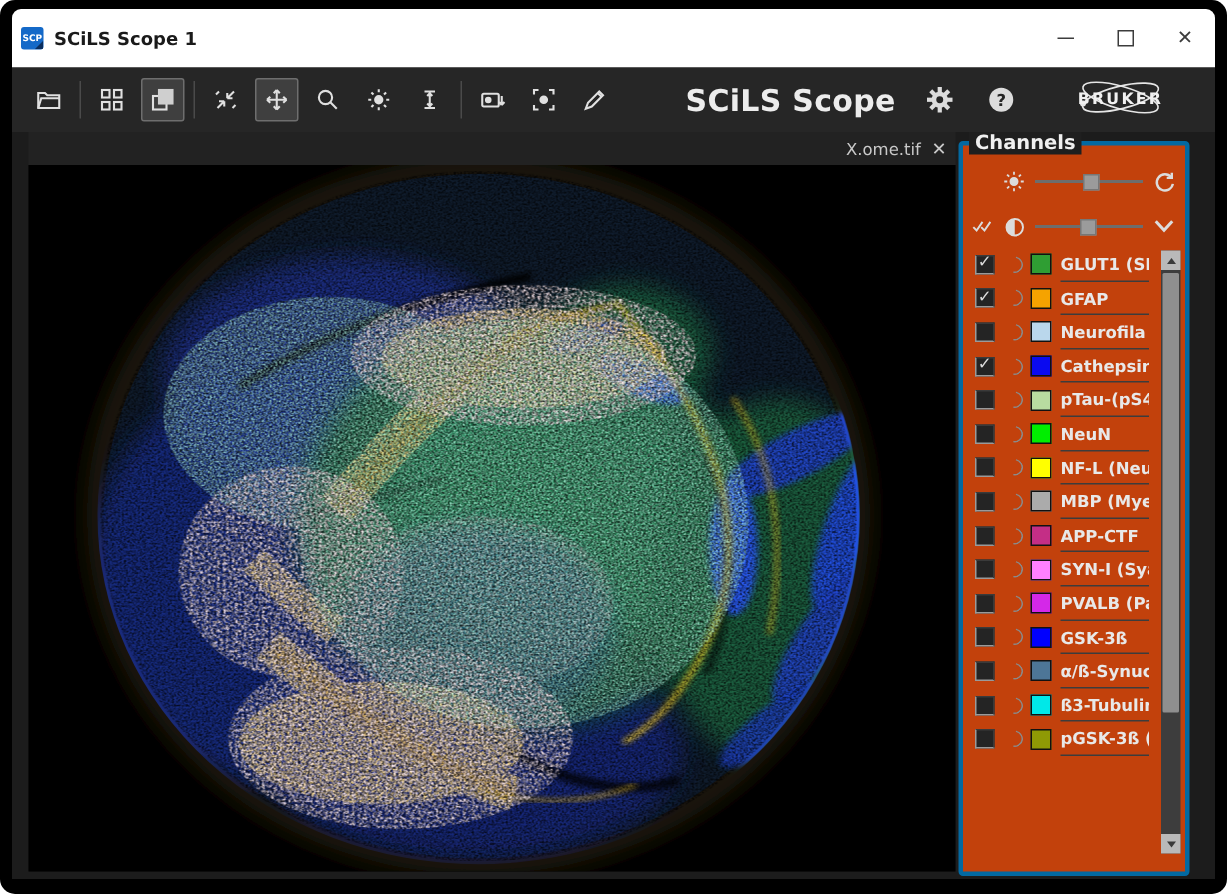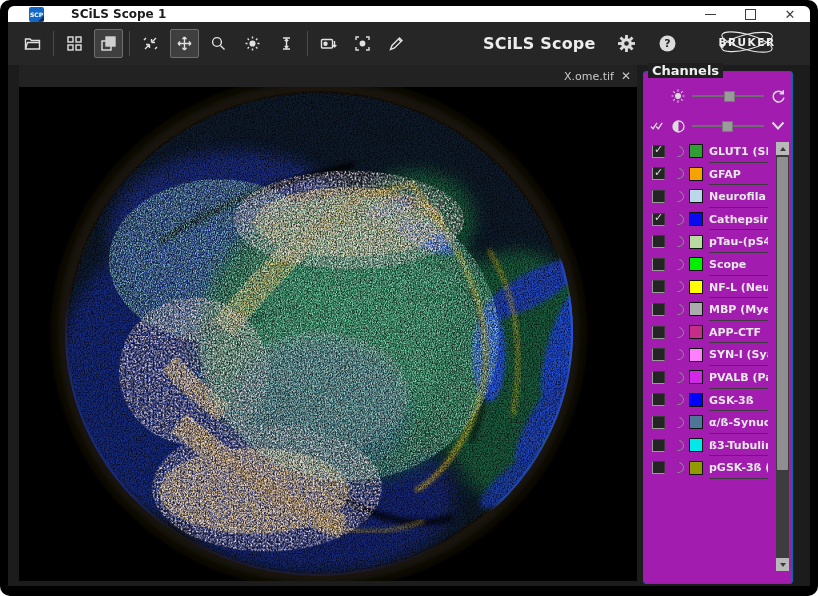--- a/index.html
+++ b/index.html
@@ -1,51 +1,51 @@
 <!DOCTYPE html>
 <html><head>
 <meta charset="utf-8">
 <style>
   html,body{margin:0;padding:0;background:#ffffff;width:818px;height:596px;font-family:"DejaVu Sans",sans-serif;-webkit-font-smoothing:antialiased;}
   .frame{position:absolute;left:0;top:0;width:818px;height:596px;background:#000;border-radius:10px;overflow:hidden;}
   .window{position:absolute;left:8px;top:6px;right:8px;bottom:10px;display:flex;flex-direction:column;border-radius:6px 6px 0 0;overflow:hidden;background:#1c1c1c;}
 
   
-  .titlebar{height:16px;background:#ffffff;display:flex;align-items:center;padding-left:21px;flex:0 0 auto;gap:20px;}
+  .titlebar{height:39px;background:#ffffff;display:flex;align-items:center;padding-left:6px;flex:0 0 auto;}
   .appbadge{width:15px;height:15px;background:#1469c8;border-radius:2px;position:relative;display:flex;align-items:center;justify-content:center;overflow:hidden;}
   .appbadge span{color:#fff;font-size:6px;font-weight:bold;letter-spacing:0;}
   .appbadge i{position:absolute;right:0;bottom:0;width:6px;height:6px;background:#0b2e5e;clip-path:polygon(100% 0,100% 100%,0 100%);}
   .title-text{margin-left:7px;font-size:12px;color:#1a1a1a;font-weight:600;}
   .wincontrols{margin-left:auto;display:flex;align-items:center;height:100%;}
   .winbtn{width:40px;height:100%;display:flex;align-items:center;justify-content:center;color:#3c3c3c;font-size:13px;cursor:default;}
   .winbtn .minline{width:11px;height:0;border-top:1.6px solid #3c3c3c;display:block;}
   .winbtn .maxbox{width:9px;height:9px;border:1.3px solid #3c3c3c;display:block;}
 
   
   .toolbar{height:43px;background:#262626;display:flex;align-items:center;padding:0 10px;flex:0 0 auto;}
   .tgroup{display:flex;align-items:center;gap:5px;}
   .tsep{width:1px;height:25px;background:#4a4a4a;margin:0 6px;}
   .tbtn{width:27px;height:27px;display:flex;align-items:center;justify-content:center;border-radius:2px;border:1px solid transparent;}
   .tbtn.active{background:#3f3f3f;border-color:#6e6e6e;}
   .tbtn svg{display:block;}
-  .brand{margin-left:72px;font-size:16px;font-weight:600;color:#ececec;letter-spacing:.2px;}
+  .brand{margin-left:46px;font-size:20px;font-weight:600;color:#ececec;letter-spacing:.2px;}
   .tb-right{margin-left:auto;display:flex;align-items:center;gap:12px;}
   .bruker{margin:0 16px 0 16px;}
 
   
   .content{flex:1;position:relative;background:#1c1c1c;}
   .tabstrip{position:absolute;left:11px;right:173px;top:0;height:22px;display:flex;justify-content:flex-end;align-items:center;background:#222;}
   .tab{display:flex;align-items:center;gap:7px;padding:0 6px;height:100%;}
   .tab-label{font-size:11px;color:#c9c9c9;margin-left:28px;}
   .tab-close{font-size:12px;color:#c9c9c9;line-height:1;}
   .canvas{position:absolute;left:11px;right:173px;top:22px;bottom:5px;background:#000;overflow:hidden;}
   .canvas svg{width:100%;height:100%;display:block;}
 
   
-  .panel{position:absolute;top:6px;right:17px;bottom:2px;width:148px;border:1px solid #0369a1;border-radius:3px;background:#a21caf;}
+  .panel{position:absolute;top:6px;right:17px;bottom:2px;width:148px;border:3px solid #0369a1;border-radius:3px;background:#c2410c;}
   .panel-title{position:absolute;top:-9px;left:4px;background:#1f1f1f;padding:0 4px;font-size:13px;font-weight:bold;color:#f0f0f0;}
   .ctrl-row{position:absolute;left:6px;right:6px;height:20px;display:flex;align-items:center;gap:6px;}
   .ctrl-row.r1{top:14px;}
   .ctrl-row.r2{top:44px;}
   .ctrl-spacer{width:14px;flex:0 0 auto;}
   .slider{flex:1;height:12px;position:relative;}
   .slider .track{position:absolute;left:0;right:0;top:5px;height:2px;background:#6d6d6d;}
   .slider .thumb{position:absolute;top:1px;width:9px;height:9px;background:#9b9b9b;border:1px solid #777;}
   .cicon{width:16px;flex:0 0 auto;display:flex;justify-content:center;}
 
@@ -429,21 +429,21 @@
             <div class="chrow">
               <div class="chk"></div>
               <div class="arcctl"></div>
               <div class="swatch" style="background: rgb(184, 220, 160);"></div>
               <div class="chlabel">pTau-(pS404) (</div>
             </div>
             <div class="chrow">
               <div class="chk"></div>
               <div class="arcctl"></div>
               <div class="swatch" style="background: rgb(0, 238, 0);"></div>
-              <div class="chlabel">Scope</div>
+              <div class="chlabel">NeuN</div>
             </div>
             <div class="chrow">
               <div class="chk"></div>
               <div class="arcctl"></div>
               <div class="swatch" style="background: rgb(255, 255, 0);"></div>
               <div class="chlabel">NF-L (Neurofila</div>
             </div>
             <div class="chrow">
               <div class="chk"></div>
               <div class="arcctl"></div>

